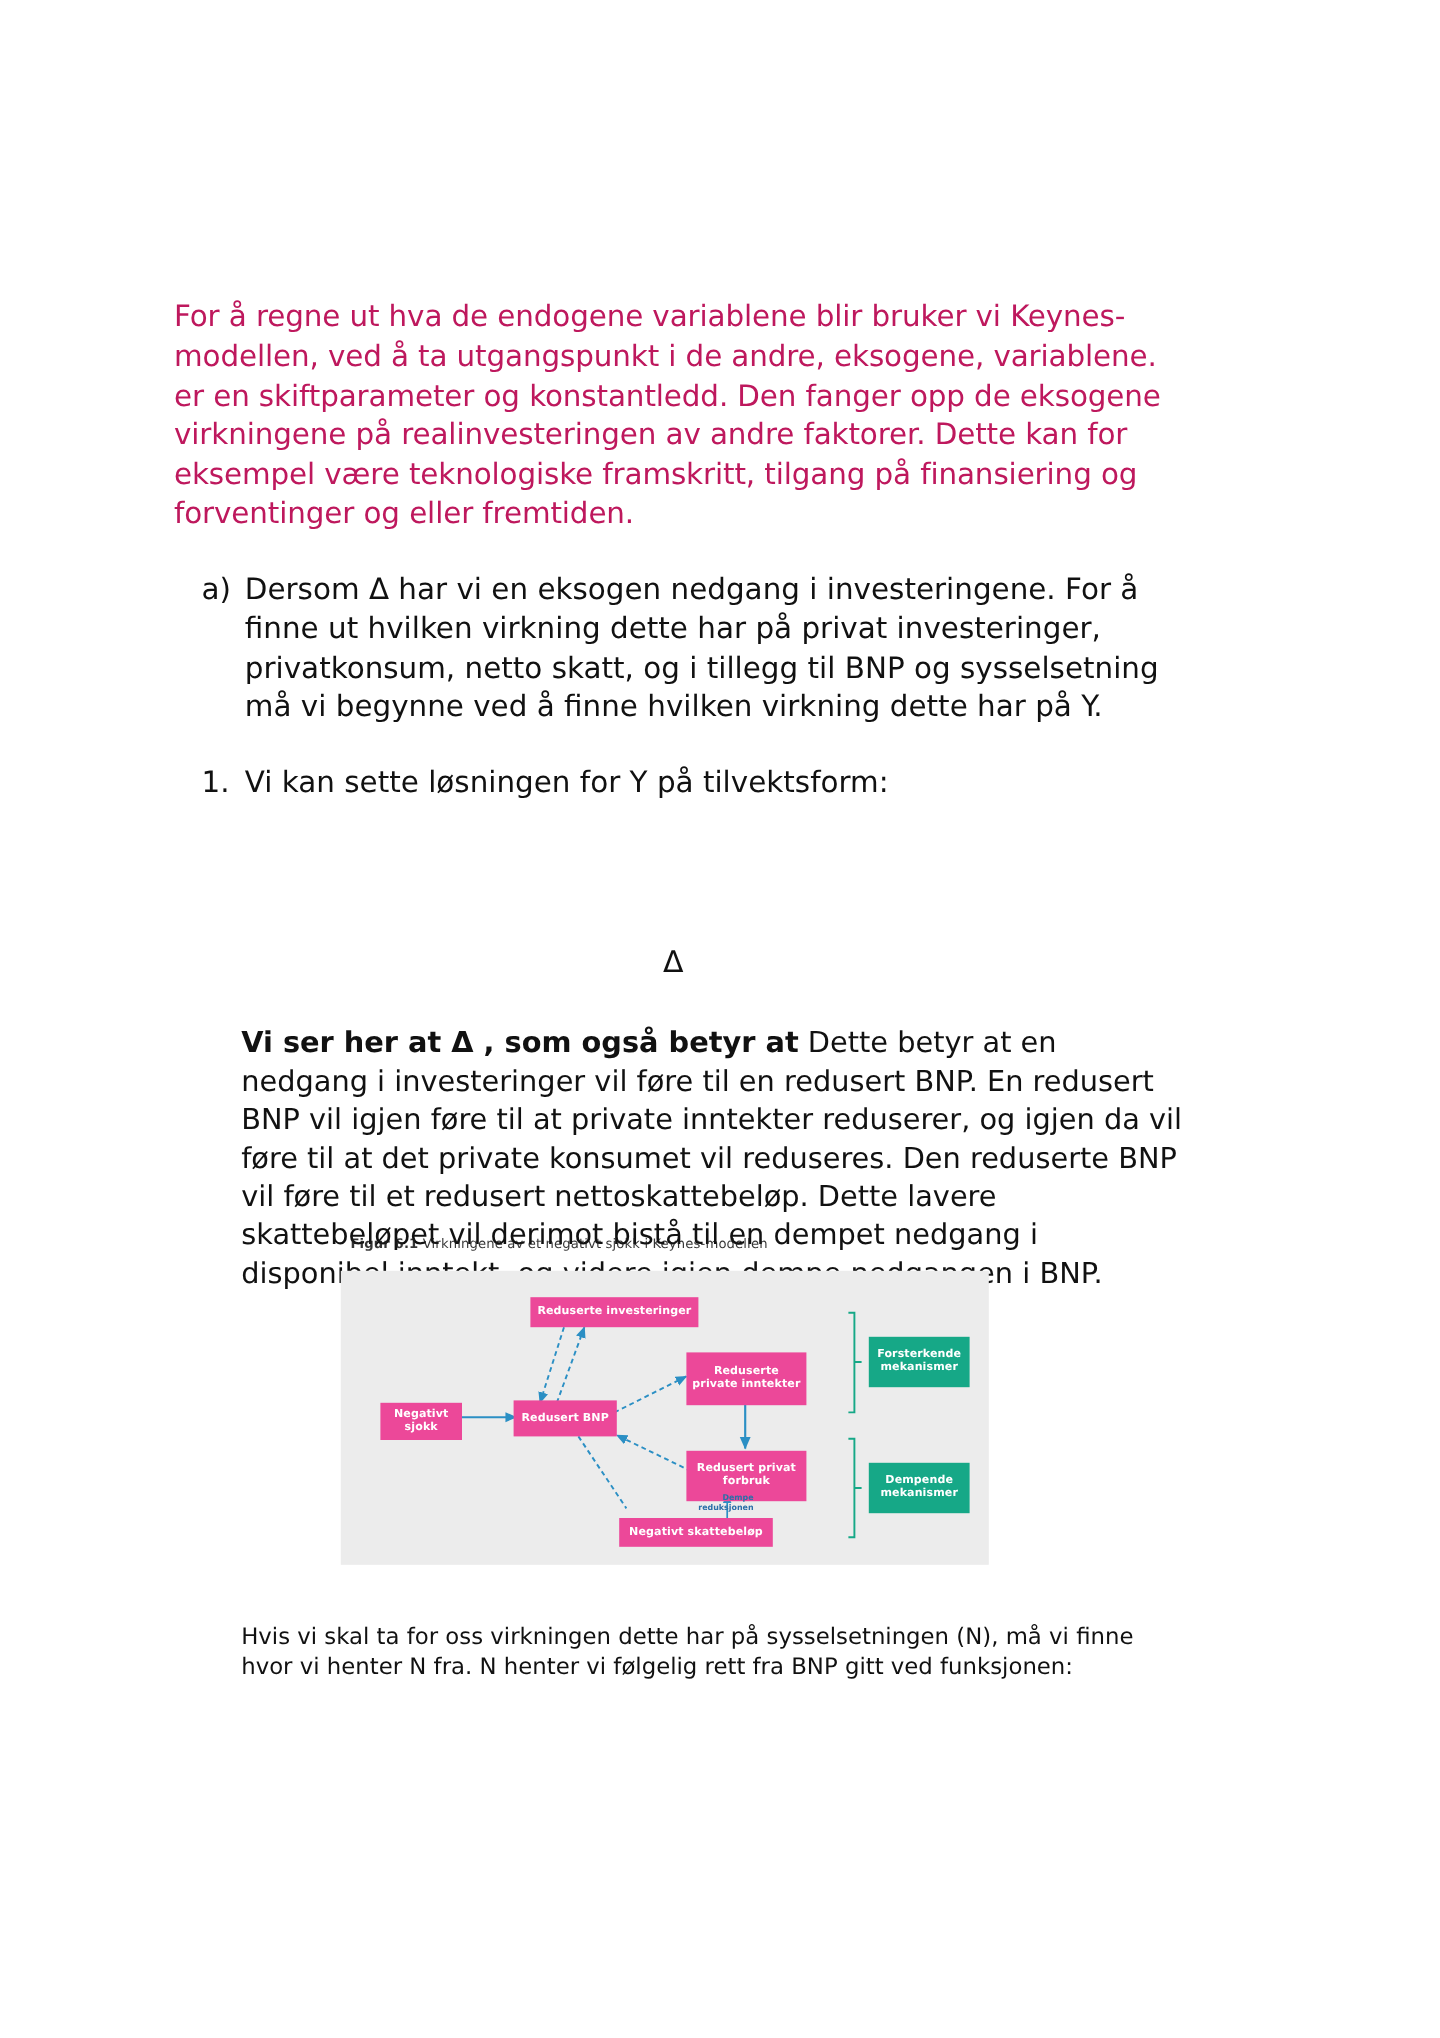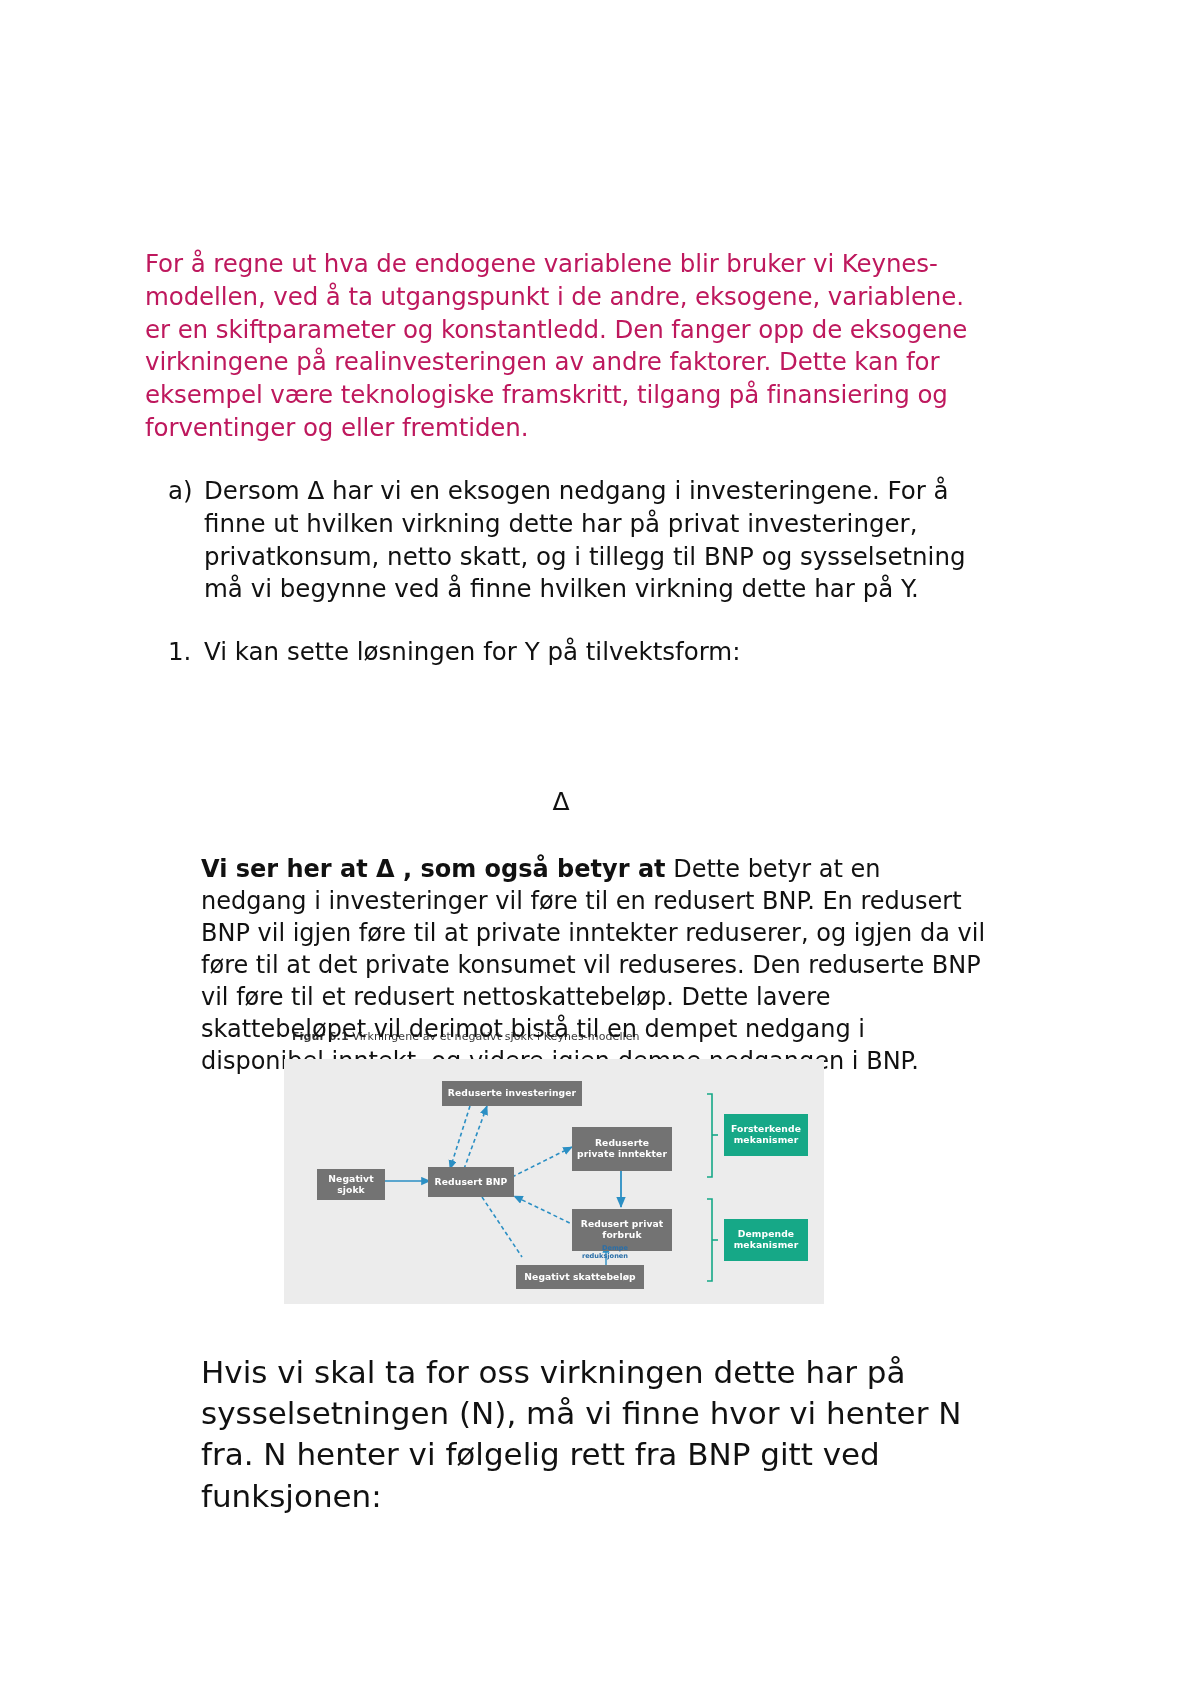--- a/index.html
+++ b/index.html
@@ -102,21 +102,21 @@
   .diagram {
     position: relative;
     width: 540px;
     height: 245px;
     background: #ececec;
     margin-top: 16px;
     overflow: hidden;
   }
   .dgbox {
     position: absolute;
-    background: #737373;
+    background: #ec4899;
     color: #ffffff;
     font-size: 9.2px;
     font-weight: 700;
     text-align: center;
     display: flex;
     align-items: center;
     justify-content: center;
     line-height: 1.18;
     letter-spacing: 0.1px;
     box-sizing: border-box;
@@ -138,21 +138,21 @@
     left: 0; top: 0;
     width: 540px; height: 245px;
     pointer-events: none;
   }
 
   .closing {
     position: absolute;
     left: 201px;
     top: 1352px;
     width: 790px;
-    font-size: 31px;
+    font-size: 19px;
     line-height: 1.33;
     color: #111;
   }
 </style>
 </head>
 <body>
 
 <div class="page">
 
   <div class="content">

